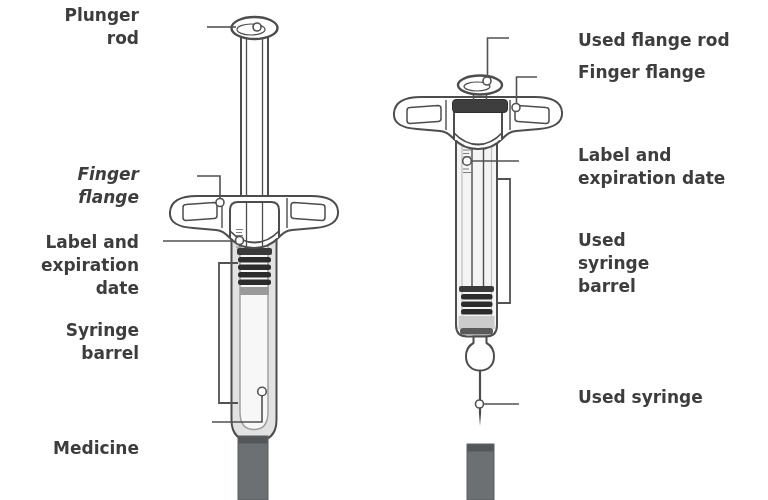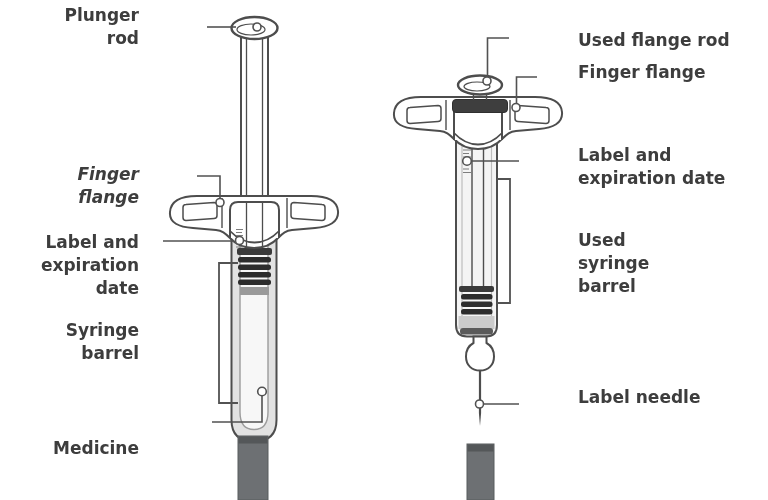--- a/index.html
+++ b/index.html
@@ -172,15 +172,15 @@
 barrel</div>
   <div class="lbl r" style="top:408px; right:625px;margin-top:29px;">Medicine</div>
 
   <div class="lbl" style="top:29px;  left:578px;">Used flange rod</div>
   <div class="lbl" style="top:61px;  left:578px;">Finger flange</div>
   <div class="lbl" style="top:144px; left:578px;">Label and
 expiration date</div>
   <div class="lbl" style="top:217px; left:578px;margin-top:12px;">Used
 syringe
 barrel</div>
-  <div class="lbl" style="top:386px; left:578px;">Label needle</div>
+  <div class="lbl" style="top:386px; left:578px;">Used syringe</div>
 
 </div>
 
 </body></html>

